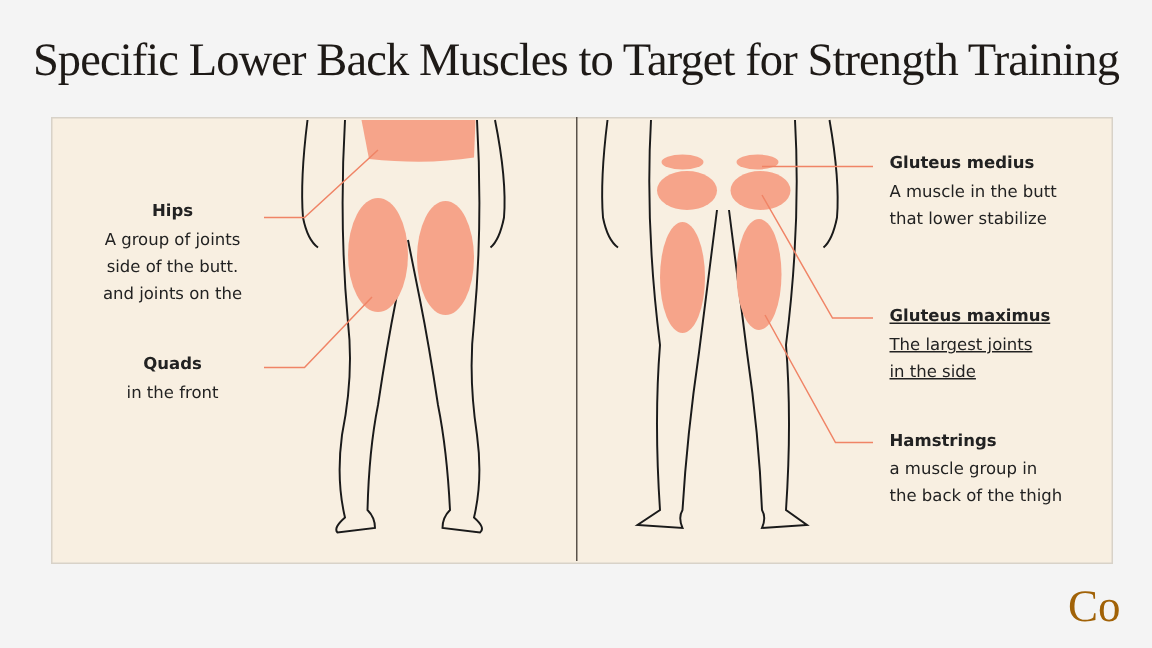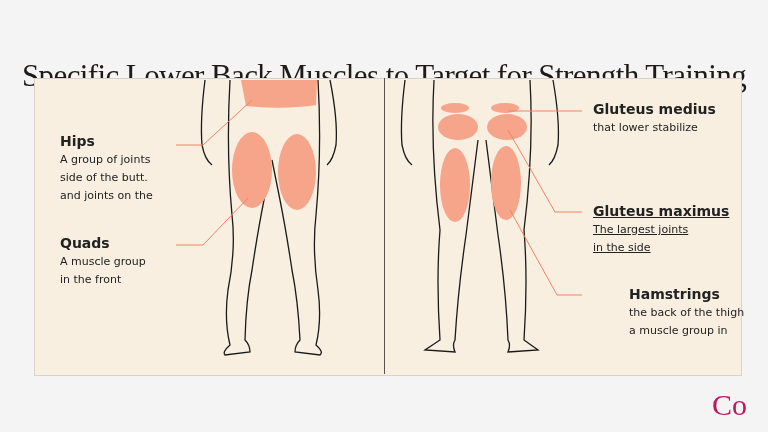--- a/index.html
+++ b/index.html
@@ -1,24 +1,24 @@
 <!DOCTYPE html>
 <html><head>
 <meta charset="utf-8">
 <style>
   html,body{margin:0;padding:0;}
   body{width:768px;height:432px;background:#f4f4f4;position:relative;overflow:hidden;font-family:"DejaVu Sans","Liberation Sans",sans-serif;}
-  .title{position:absolute;left:0;width:768px;top:22px;text-align:center;font-family:"Liberation Serif","DejaVu Serif",serif;font-size:31px;color:#1e1a17;letter-spacing:-0.6px;margin-top:36px;}
+  .title{position:absolute;left:0;width:768px;top:22px;text-align:center;font-family:"Liberation Serif","DejaVu Serif",serif;font-size:31px;color:#1e1a17;letter-spacing:-0.6px;}
   .panel{position:absolute;left:34px;top:78px;width:706px;height:296px;background:#f8efe1;border:1px solid #d8d2c8;}
   .divider{position:absolute;left:384px;top:78px;width:1px;height:296px;background:#5a524a;}
   svg.art{position:absolute;left:0;top:0;}
   .label{position:absolute;font-size:11px;line-height:18px;color:#222;}
-  .label .h{font-weight:bold;font-size:14px;line-height:20px;}
-  .right-align{text-align:left;}
-  .logo{position:absolute;left:712px;top:388px;font-family:"Liberation Serif","DejaVu Serif",serif;font-size:30px;color:#be185d;}
+  .label .h{font-weight:bold;font-size:11px;line-height:20px;}
+  .right-align{text-align:center;}
+  .logo{position:absolute;left:712px;top:388px;font-family:"Liberation Serif","DejaVu Serif",serif;font-size:30px;color:#a16207;}
 </style>
 </head>
 <body>
 
 <div class="title">Specific Lower Back Muscles to Target for Strength Training</div>
 
 <div class="panel"></div>
 <div class="divider"></div>
 
 <svg class="art" width="768" height="432">
@@ -61,32 +61,32 @@
 </svg>
 
 <div class="label right-align" style="left:60px;top:131px;width:110px;">
   <div class="h">Hips</div>
   <div>A group of joints</div>
   <div>side of the butt.</div>
   <div>and joints on the</div>
 </div>
 <div class="label right-align" style="left:60px;top:233px;width:110px;">
   <div class="h">Quads</div>
-  <div>A muscle group</div>
   <div>in the front</div>
 </div>
 
 <div class="label" style="left:593px;top:99px;width:140px;">
   <div class="h">Gluteus medius</div>
+  <div>A muscle in the butt</div>
   <div>that lower stabilize</div>
 </div>
 <div class="label" style="left:593px;top:201px;width:140px;text-decoration:underline;">
   <div class="h">Gluteus maximus</div>
   <div>The largest joints</div>
   <div>in the side</div>
 </div>
-<div class="label" style="left:593px;top:284px;width:140px;margin-left:36px;">
+<div class="label" style="left:593px;top:284px;width:140px;">
   <div class="h">Hamstrings</div>
+  <div>a muscle group in</div>
   <div>the back of the thigh</div>
-  <div>a muscle group in</div>
 </div>
 
 <div class="logo">Co</div>
 
 </body></html>

